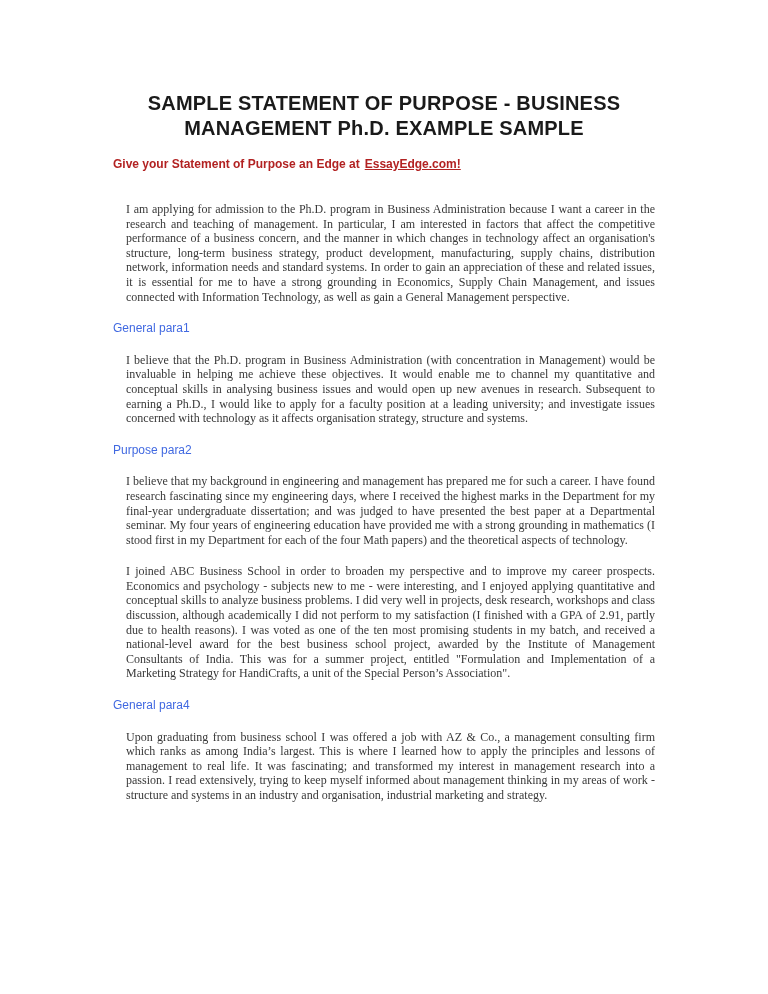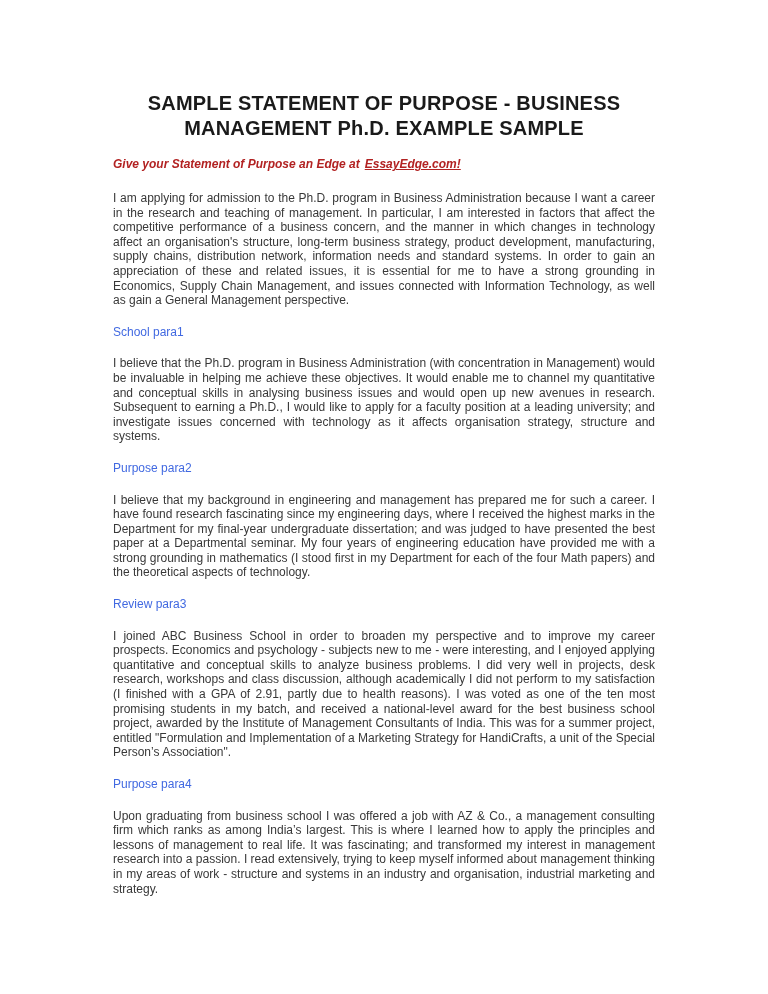--- a/index.html
+++ b/index.html
@@ -24,39 +24,39 @@
     margin: 0 0 16px 0;
     font-size: 20px;
     line-height: 25px;
     font-weight: bold;
     text-align: center;
     color: var(--title-black, #1a1a1a);
     letter-spacing: 0.2px;
   }
   .title-line { display: block; }
   .tagline {
-    margin: 0 0 19px 0;
+    margin: 0 0 30px 0;
     font-size: 12px;
     line-height: 15px;
     font-weight: bold;
     color: var(--tagline-red, #b22222);
-    font-style: italic;
   }
   .tagline-link {
     color: var(--tagline-red, #b22222);
     text-decoration: underline;
     margin-left: 5px;
     cursor: pointer;
   }
   .para {
-    margin: 0 0 17px 0;
+    margin: 0 0 17px 13px;
     font-size: 12px;
     line-height: 14.6px;
     text-align: justify;
     color: var(--body-text, #383838);
+    font-family: Liberation Serif, serif;
   }
   .review-link {
     display: block;
     margin: 0 0 17px 0;
     font-size: 12px;
     line-height: 14.6px;
     color: var(--link-blue, #4169e1);
     text-decoration: none;
     cursor: pointer;
   }
@@ -70,29 +70,28 @@
     <span class="title-line">SAMPLE STATEMENT OF PURPOSE - BUSINESS</span>
     <span class="title-line">MANAGEMENT Ph.D. EXAMPLE SAMPLE</span>
   </h1>
 
   <p class="tagline">
     <span>Give your Statement of Purpose an Edge at</span><a href="#" class="tagline-link">EssayEdge.com!</a>
   </p>
 
   <p class="para">I am applying for admission to the Ph.D. program in Business Administration because I want a career in the research and teaching of management. In particular, I am interested in factors that affect the competitive performance of a business concern, and the manner in which changes in technology affect an organisation's structure, long-term business strategy, product development, manufacturing, supply chains, distribution network, information needs and standard systems. In order to gain an appreciation of these and related issues, it is essential for me to have a strong grounding in Economics, Supply Chain Management, and issues connected with Information Technology, as well as gain a General Management perspective.</p>
 
-  <a href="#" class="review-link">School para1</a>
+  <a href="#" class="review-link">General para1</a>
 
   <p class="para">I believe that the Ph.D. program in Business Administration (with concentration in Management) would be invaluable in helping me achieve these objectives. It would enable me to channel my quantitative and conceptual skills in analysing business issues and would open up new avenues in research. Subsequent to earning a Ph.D., I would like to apply for a faculty position at a leading university; and investigate issues concerned with technology as it affects organisation strategy, structure and systems.</p>
 
   <a href="#" class="review-link">Purpose para2</a>
 
   <p class="para">I believe that my background in engineering and management has prepared me for such a career. I have found research fascinating since my engineering days, where I received the highest marks in the Department for my final-year undergraduate dissertation; and was judged to have presented the best paper at a Departmental seminar. My four years of engineering education have provided me with a strong grounding in mathematics (I stood first in my Department for each of the four Math papers) and the theoretical aspects of technology.</p>
 
-  <a href="#" class="review-link">Review para3</a>
 
   <p class="para">I joined ABC Business School in order to broaden my perspective and to improve my career prospects. Economics and psychology - subjects new to me - were interesting, and I enjoyed applying quantitative and conceptual skills to analyze business problems. I did very well in projects, desk research, workshops and class discussion, although academically I did not perform to my satisfaction (I finished with a GPA of 2.91, partly due to health reasons). I was voted as one of the ten most promising students in my batch, and received a national-level award for the best business school project, awarded by the Institute of Management Consultants of India. This was for a summer project, entitled "Formulation and Implementation of a Marketing Strategy for HandiCrafts, a unit of the Special Person’s Association".</p>
 
-  <a href="#" class="review-link">Purpose para4</a>
+  <a href="#" class="review-link">General para4</a>
 
   <p class="para">Upon graduating from business school I was offered a job with AZ &amp; Co., a management consulting firm which ranks as among India’s largest. This is where I learned how to apply the principles and lessons of management to real life. It was fascinating; and transformed my interest in management research into a passion. I read extensively, trying to keep myself informed about management thinking in my areas of work - structure and systems in an industry and organisation, industrial marketing and strategy.</p>
 
 </div>
 
 </body></html>

